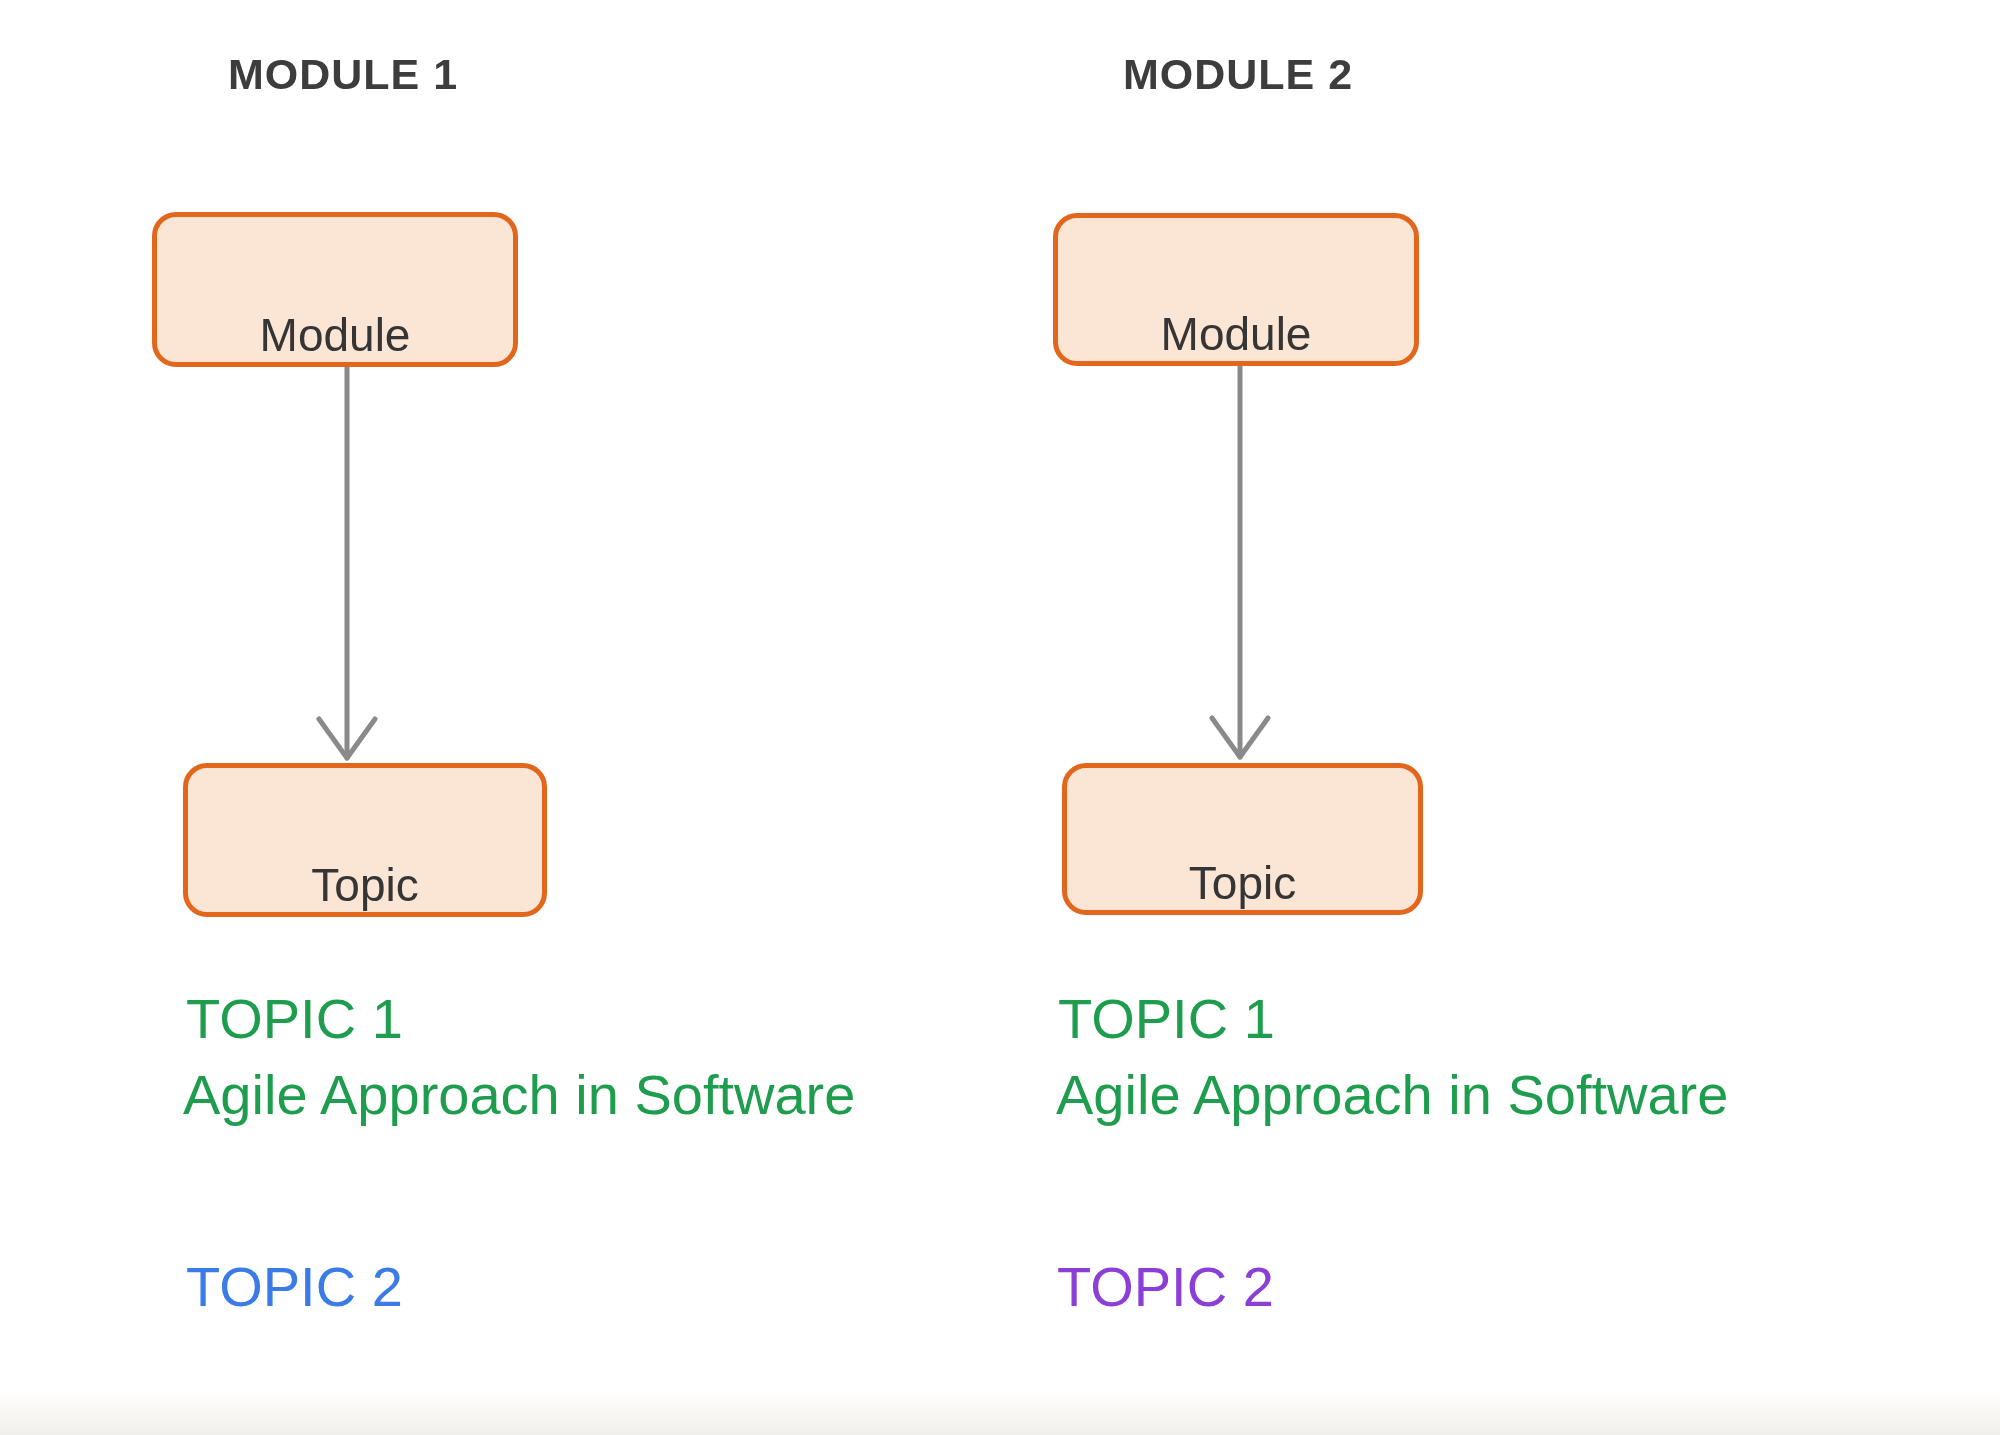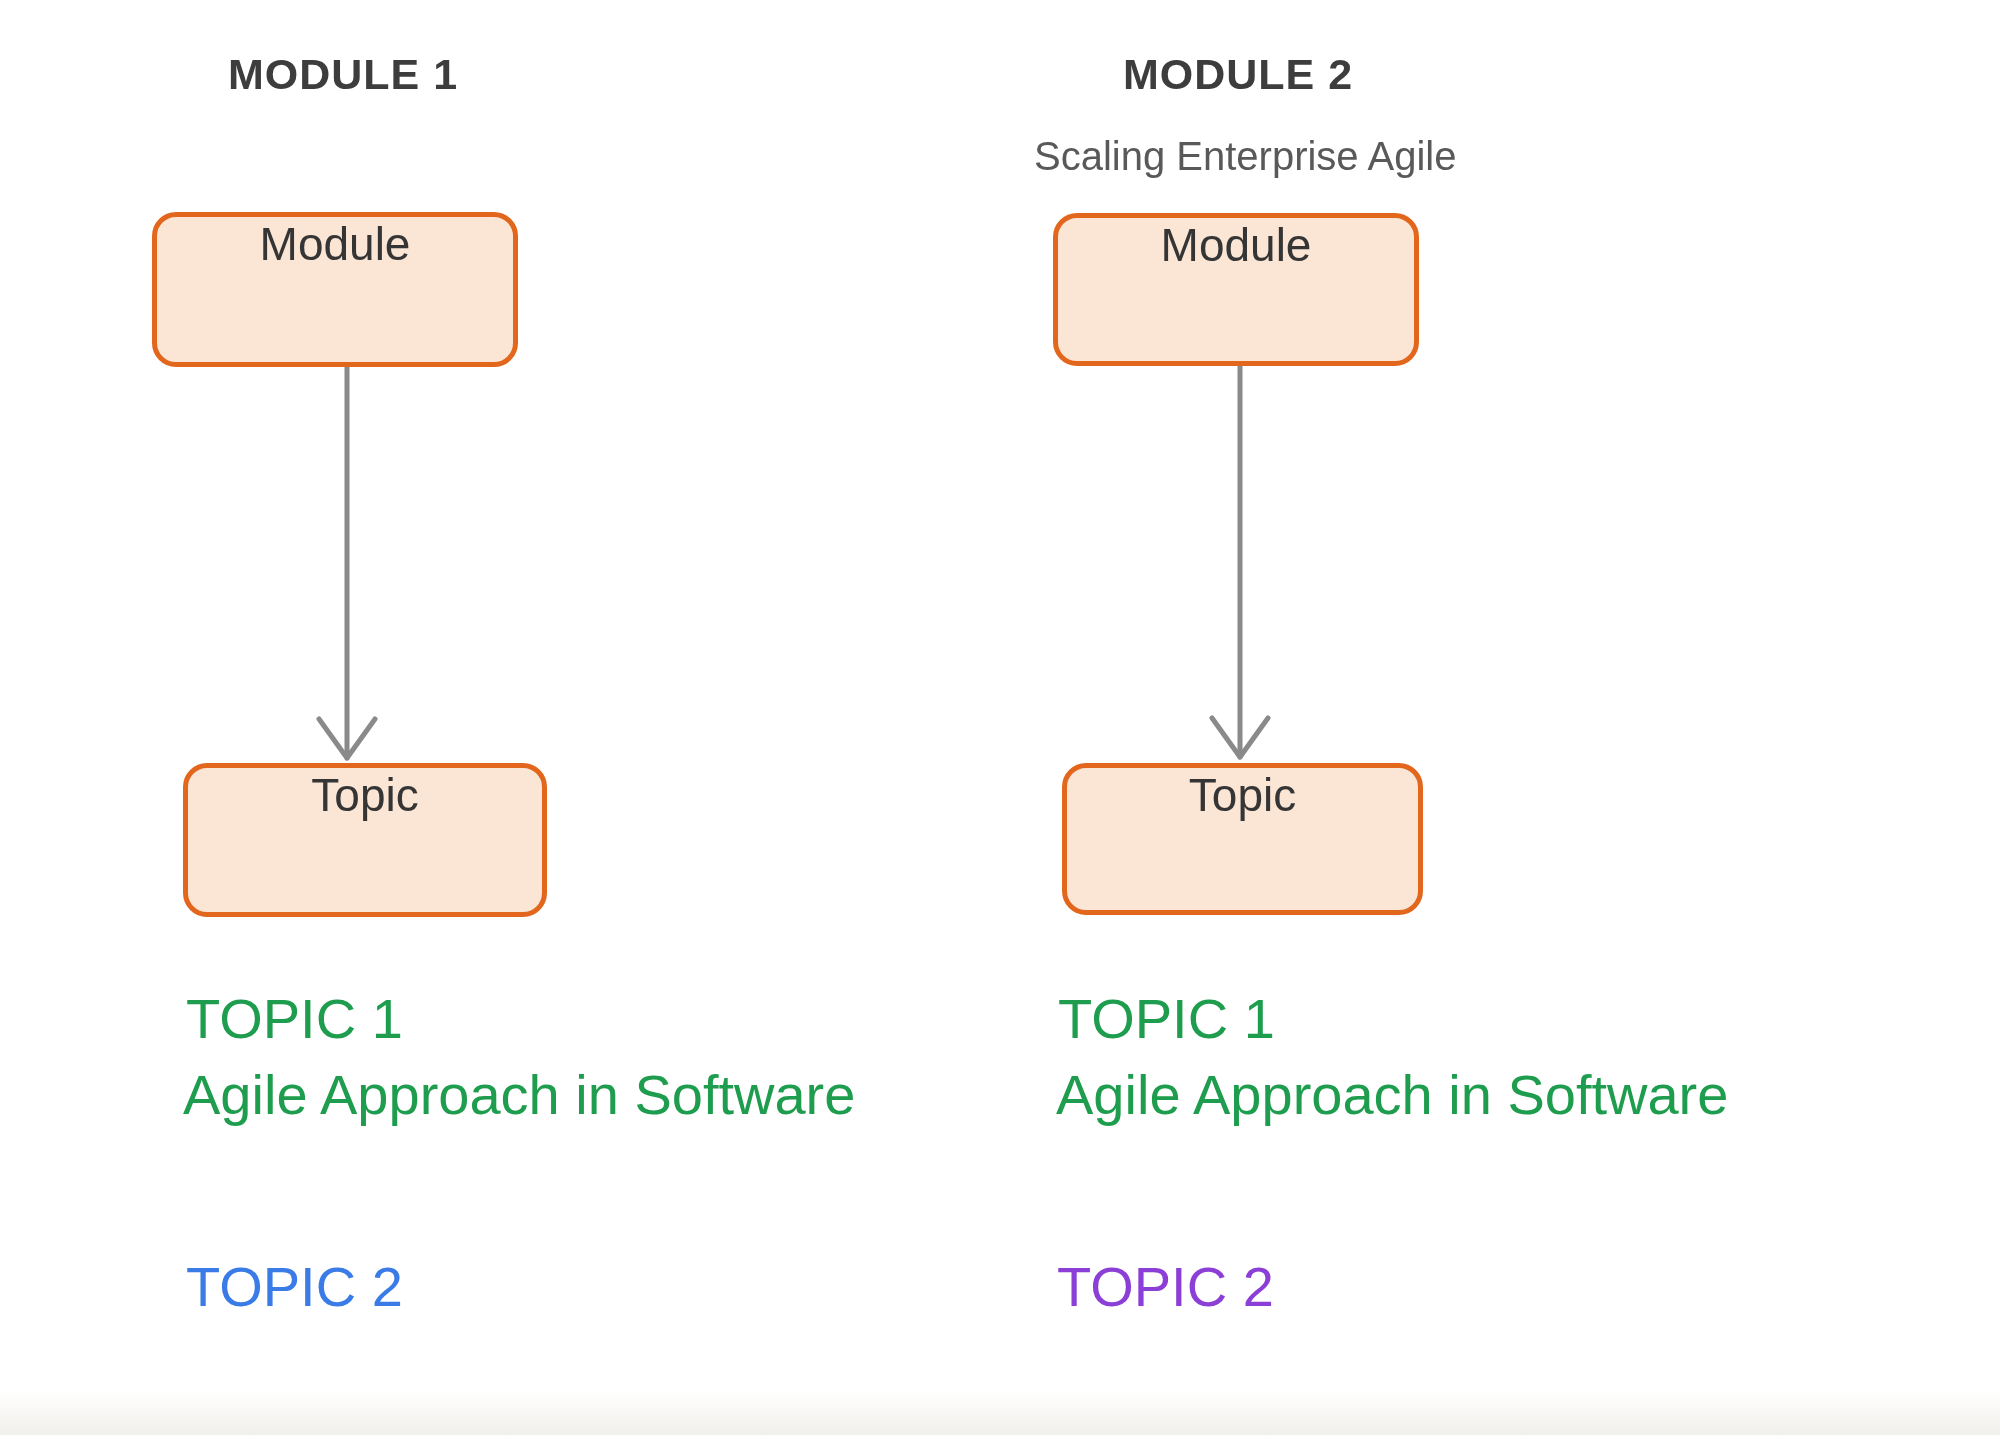--- a/index.html
+++ b/index.html
@@ -22,21 +22,21 @@
   }
   .col-subtitle {
     text-align: center;
     font-size: 40px;
     white-space: nowrap;
   }
   .node-box {
     border: 5px solid;
     border-radius: 24px;
     display: flex;
-    align-items: flex-start;
+    align-items: flex-end;
     justify-content: center;
     font-size: 46px;
     box-sizing: border-box;
   }
   .arrow { color: #8A8A8A; }
   .arrow line, .arrow polyline {
     stroke: currentColor;
     stroke-width: 5;
     fill: none;
     stroke-linecap: round;
@@ -82,21 +82,20 @@
 
   <div class="abs topic-label" style="left: 186px; top: 986px; color: rgb(31, 157, 78);">TOPIC 1</div>
 
   <div class="abs topic-name" style="left: 183px; top: 1062px; color: rgb(31, 157, 78);">Agile Approach in Software</div>
 
   <div class="abs topic-label" style="left: 186px; top: 1254px; color: rgb(58, 123, 232);">TOPIC 2</div>
 
 
   <div class="abs col-title" style="left: 988px; top: 50px; color: rgb(61, 61, 61); text-align: center;">MODULE 2</div>
 
-  <div class="abs col-subtitle" style="left: 1034px; top: 134px; width: 408px; color: rgb(89, 89, 89);">Scaling Enterprise Agile</div>
 
   <div class="abs node-box" style="left: 1053px; top: 213px; width: 366px; height: 153px; background-color: rgb(251, 229, 213); border-color: rgb(226, 103, 29);">
     <span style="color: rgb(53, 53, 53);">Module</span>
   </div>
 
   <svg class="abs arrow" style="left: 1200px; top: 366px; color: rgb(138, 138, 138);" width="80" height="398">
     <line x1="40" y1="0" x2="40" y2="391"></line>
     <polyline points="12,352 40,391 68,352"></polyline>
   </svg>
 

